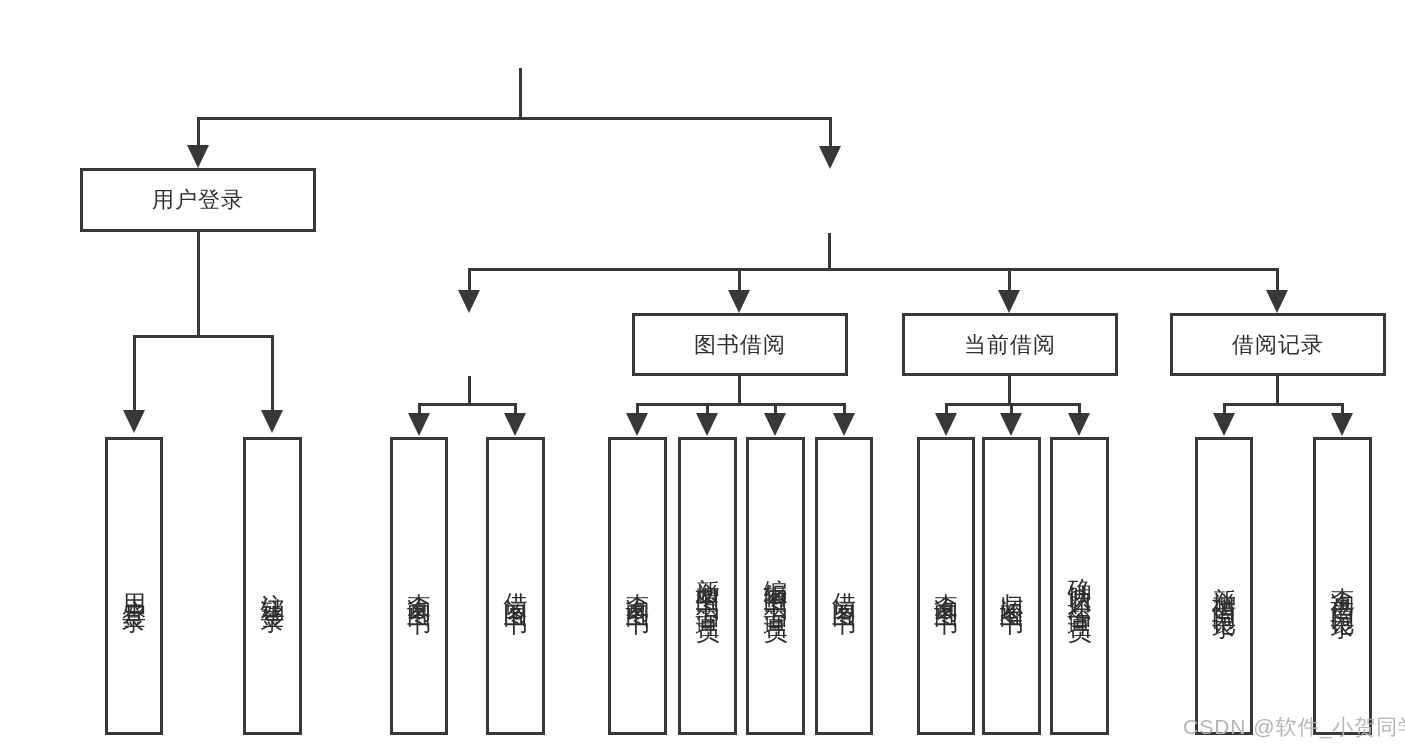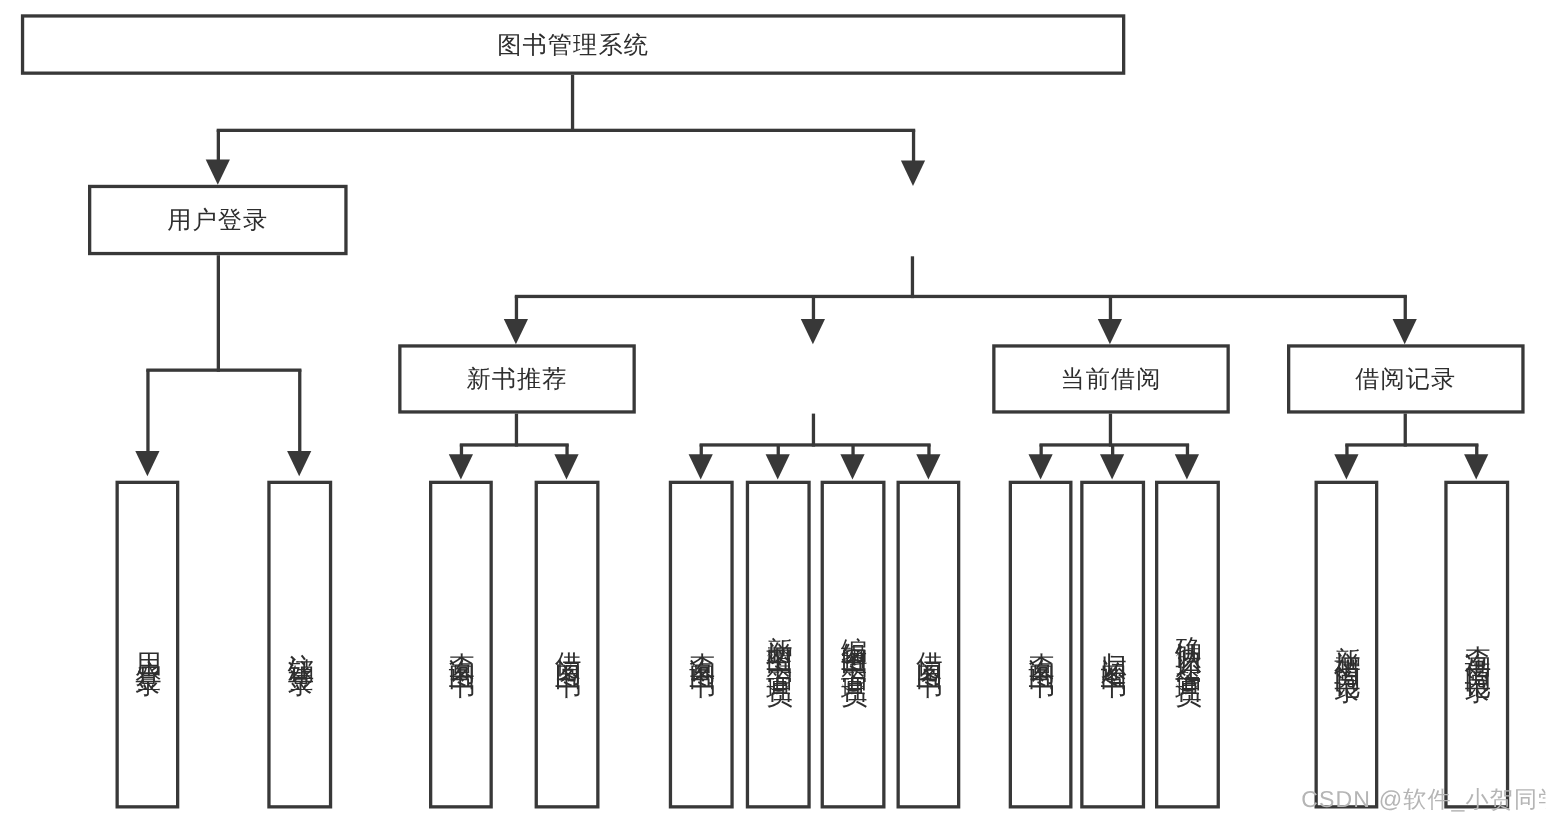--- a/index.html
+++ b/index.html
@@ -55,33 +55,30 @@
     color: var(--wm);
     letter-spacing: 1px;
     white-space: nowrap;
   }
 </style>
 </head>
 <body>
 
 <div class="canvas" style="--line: #383838; --text: #2e2e2e; --wm: #b5b5b5; background: rgb(255, 255, 255);">
 
-  <div class="node node-h" style="left:19px; top:13px; width:1004px; height:55px;">
-    <span>图书管理系统</span>
-  </div>
 
   <div class="node node-h" style="left:80px; top:168px; width:236px; height:64px;">
     <span>用户登录</span>
   </div>
 
 
-  <div class="node node-h" style="left:362px; top:313px; width:216px; height:63px;">
-    <span>新书推荐</span>
+
+  <div class="node node-h" style="left:632px; top:313px; width:216px; height:63px;">
+    <span>图书借阅</span>
   </div>
-
 
   <div class="node node-h" style="left:1170px; top:313px; width:216px; height:63px;">
     <span>借阅记录</span>
   </div>
 
   <div class="node node-h" style="left:902px; top:313px; width:216px; height:63px;">
     <span>当前借阅</span>
   </div>
 
   <div class="node node-v" style="left:105px; top:437px; width:58px; height:298px;">

